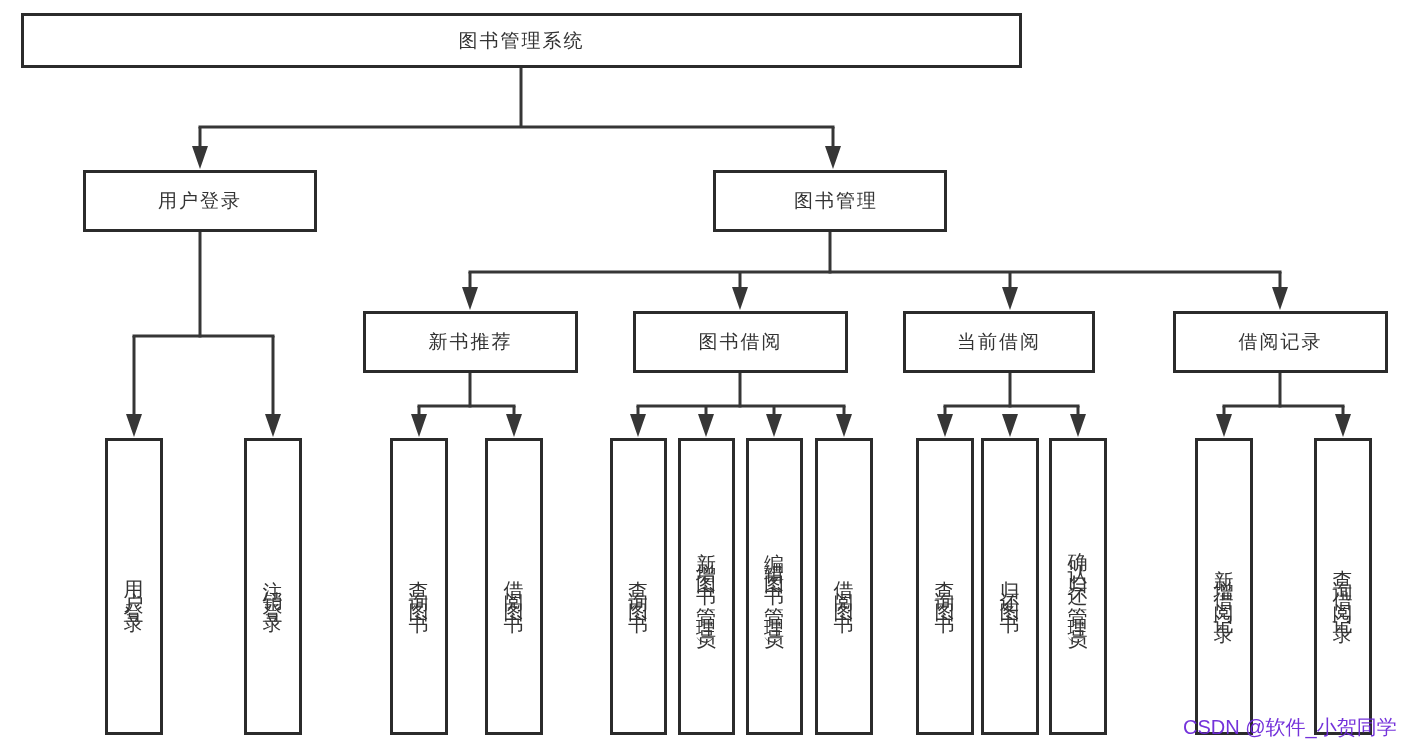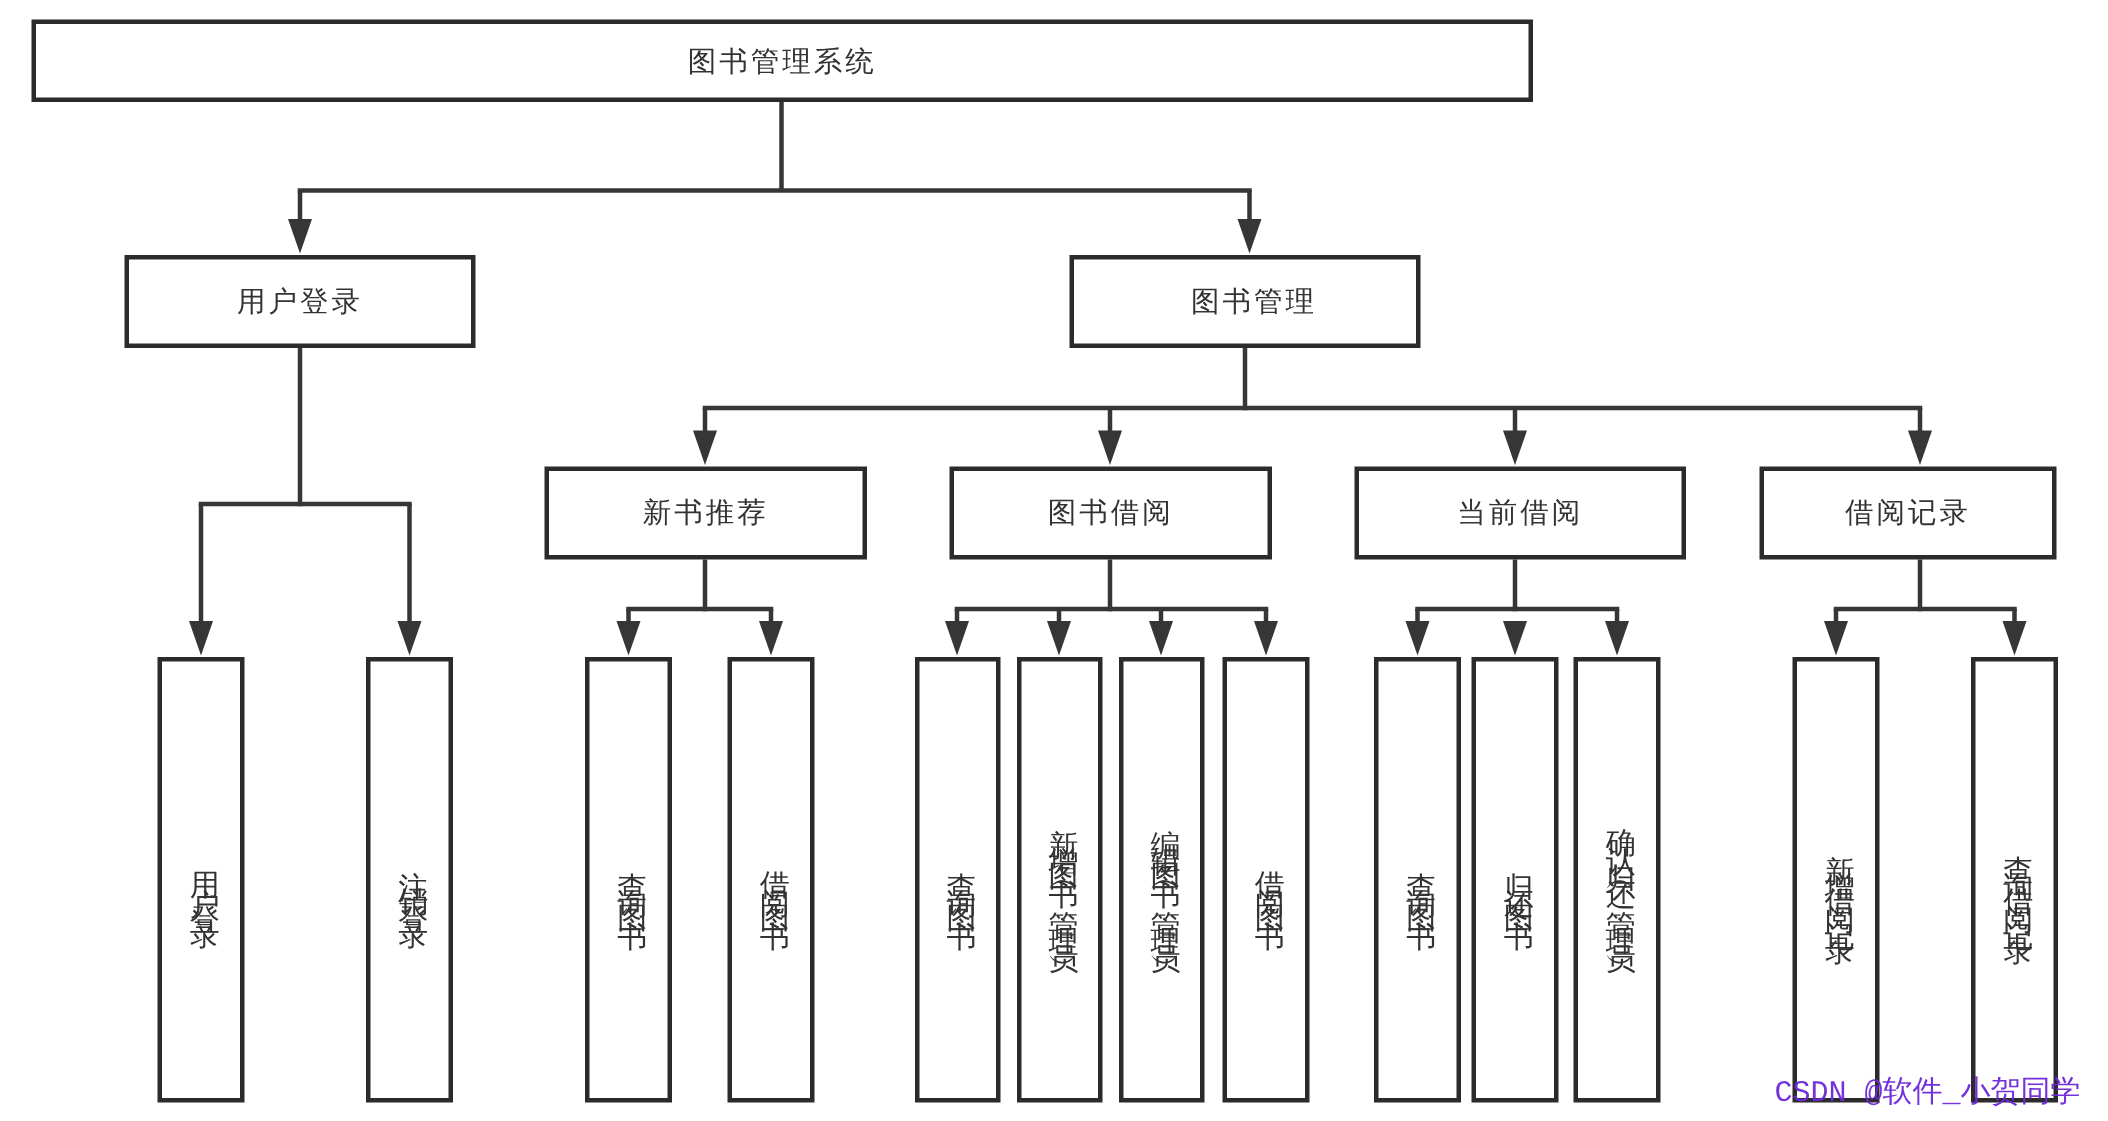--- a/index.html
+++ b/index.html
@@ -1,39 +1,39 @@
 <!DOCTYPE html>
 <html><head>
 <meta charset="utf-8">
 <style>
   html,body{margin:0;padding:0;background:#ffffff;}
   #stage{
     position:relative;width:1405px;height:747px;background:#ffffff;
-    font-family:Liberation Mono, monospace;color:#333333;overflow:hidden;
+    font-family:Liberation Sans, sans-serif;color:#333333;overflow:hidden;
   }
   #wires{position:absolute;left:0;top:0;width:1405px;height:747px;}
   .box{
     position:absolute;box-sizing:border-box;border:3px solid #2b2b2b;background:#ffffff;
     display:flex;align-items:center;justify-content:center;
     font-size:19px;letter-spacing:2px;color:#333333;white-space:nowrap;
   }
   .vbox{
     writing-mode:vertical-rl;text-orientation:upright;
     font-size:20px;letter-spacing:11px;line-height:1;white-space:normal;
   }
   
   .b-root{left:21px;top:13px;width:1001px;height:55px;}
   
   .b-login{left:83px;top:170px;width:234px;height:62px;}
   .b-mgmt{left:713px;top:170px;width:234px;height:62px;padding-left:12px;}
   
   .b-recnew{left:363px;top:311px;width:215px;height:62px;}
   .b-borrow{left:633px;top:311px;width:215px;height:62px;}
-  .b-current{left:903px;top:311px;width:221px;height:62px;}
-  .b-records{left:1173px;top:311px;width:198px;height:62px;}
+  .b-current{left:903px;top:311px;width:192px;height:62px;}
+  .b-records{left:1173px;top:311px;width:215px;height:62px;}
   
   .leaf{top:438px;width:58px;height:297px;}
   .b-login-user{left:105px;}
   .b-login-out{left:244px;}
   .b-rec-query{left:390px;}
   .b-rec-borrow{left:485px;}
   .b-bor-query{left:610px;width:57px;}
   .b-bor-add{left:678px;width:57px;}
   .b-bor-edit{left:746px;width:57px;}
   .b-bor-borrow{left:815px;}

